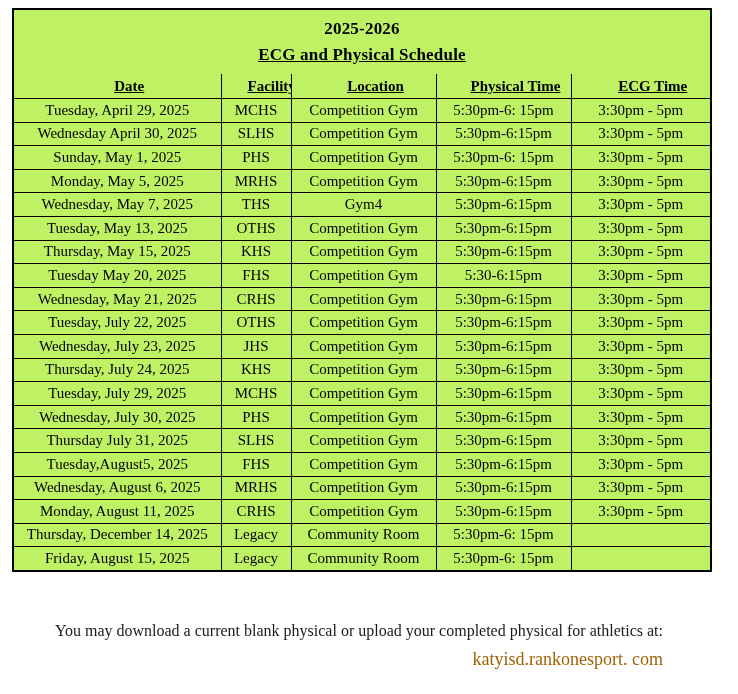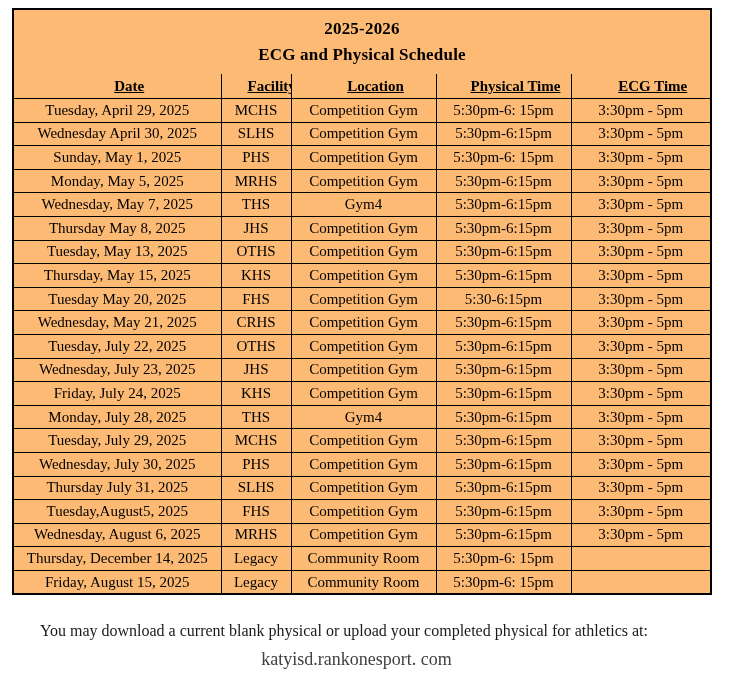--- a/index.html
+++ b/index.html
@@ -20,38 +20,39 @@
     height: 694px;
     box-sizing: border-box;
   }
   .sheet {
     position: absolute;
     left: 12px;
     top: 8px;
     width: 700px;
     border: 2px solid #000;
     box-sizing: border-box;
-    background: #fdba74;
+    background: #bef264;
   }
   .title-block {
     text-align: center;
     padding: 6px 0 4px 0;
   }
   .title-line1 {
     font-size: 17px;
     font-weight: bold;
     letter-spacing: 0.2px;
     line-height: 26px;
   }
   .title-line2 {
     font-size: 17px;
     font-weight: bold;
     letter-spacing: 0.2px;
     line-height: 26px;
     padding-bottom: 2px;
+    text-decoration: underline;
   }
   table.schedule {
     border-collapse: collapse;
     width: 100%;
     table-layout: fixed;
   }
   table.schedule col.c-date    { width: 207px; }
   table.schedule col.c-fac     { width: 70px; }
   table.schedule col.c-loc     { width: 145px; }
   table.schedule col.c-phys    { width: 135px; }
@@ -82,34 +83,34 @@
   
   table.schedule tr td:first-child,
   table.schedule tr th:first-child { border-left: none; }
   table.schedule tr td:last-child,
   table.schedule tr th:last-child { border-right: none; }
   table.schedule thead tr th { border-top: none; }
   table.schedule tbody tr:last-child td { border-bottom: none; }
 
   .footer {
     position: absolute;
-    left: 13px;
+    left: 1px;
     top: 618px;
     width: 662px;
-    text-align: center;
+    text-align: right;
   }
   .footer-line1 {
     font-size: 16px;
     line-height: 26px;
     color: #1a1a1a;
   }
   .footer-line2 {
     font-size: 18px;
     line-height: 30px;
-    color: #404040;
+    color: #a16207;
     margin-left: 25px;
   }
 </style>
 </head>
 <body>
 
 <div class="page">
 
   <div class="sheet">
 
@@ -165,27 +166,20 @@
           <td>3:30pm - 5pm</td>
         </tr>
         <tr>
           <td>Wednesday, May 7, 2025</td>
           <td>THS</td>
           <td>Gym4</td>
           <td>5:30pm-6:15pm</td>
           <td>3:30pm - 5pm</td>
         </tr>
         <tr>
-          <td>Thursday May 8, 2025</td>
-          <td>JHS</td>
-          <td>Competition Gym</td>
-          <td>5:30pm-6:15pm</td>
-          <td>3:30pm - 5pm</td>
-        </tr>
-        <tr>
           <td>Tuesday, May 13, 2025</td>
           <td>OTHS</td>
           <td>Competition Gym</td>
           <td>5:30pm-6:15pm</td>
           <td>3:30pm - 5pm</td>
         </tr>
         <tr>
           <td>Thursday, May 15, 2025</td>
           <td>KHS</td>
           <td>Competition Gym</td>
@@ -214,30 +208,23 @@
           <td>3:30pm - 5pm</td>
         </tr>
         <tr>
           <td>Wednesday, July 23, 2025</td>
           <td>JHS</td>
           <td>Competition Gym</td>
           <td>5:30pm-6:15pm</td>
           <td>3:30pm - 5pm</td>
         </tr>
         <tr>
-          <td>Friday, July 24, 2025</td>
+          <td>Thursday, July 24, 2025</td>
           <td>KHS</td>
           <td>Competition Gym</td>
-          <td>5:30pm-6:15pm</td>
-          <td>3:30pm - 5pm</td>
-        </tr>
-        <tr>
-          <td>Monday, July 28, 2025</td>
-          <td>THS</td>
-          <td>Gym4</td>
           <td>5:30pm-6:15pm</td>
           <td>3:30pm - 5pm</td>
         </tr>
         <tr>
           <td>Tuesday, July 29, 2025</td>
           <td>MCHS</td>
           <td>Competition Gym</td>
           <td>5:30pm-6:15pm</td>
           <td>3:30pm - 5pm</td>
         </tr>
@@ -258,20 +245,27 @@
         <tr>
           <td>Tuesday,August5,  2025</td>
           <td>FHS</td>
           <td>Competition Gym</td>
           <td>5:30pm-6:15pm</td>
           <td>3:30pm - 5pm</td>
         </tr>
         <tr>
           <td>Wednesday, August 6, 2025</td>
           <td>MRHS</td>
+          <td>Competition Gym</td>
+          <td>5:30pm-6:15pm</td>
+          <td>3:30pm - 5pm</td>
+        </tr>
+        <tr>
+          <td>Monday, August 11, 2025</td>
+          <td>CRHS</td>
           <td>Competition Gym</td>
           <td>5:30pm-6:15pm</td>
           <td>3:30pm - 5pm</td>
         </tr>
         <tr>
           <td>Thursday, December 14, 2025</td>
           <td>Legacy</td>
           <td>Community Room</td>
           <td>5:30pm-6: 15pm</td>
           <td></td>

